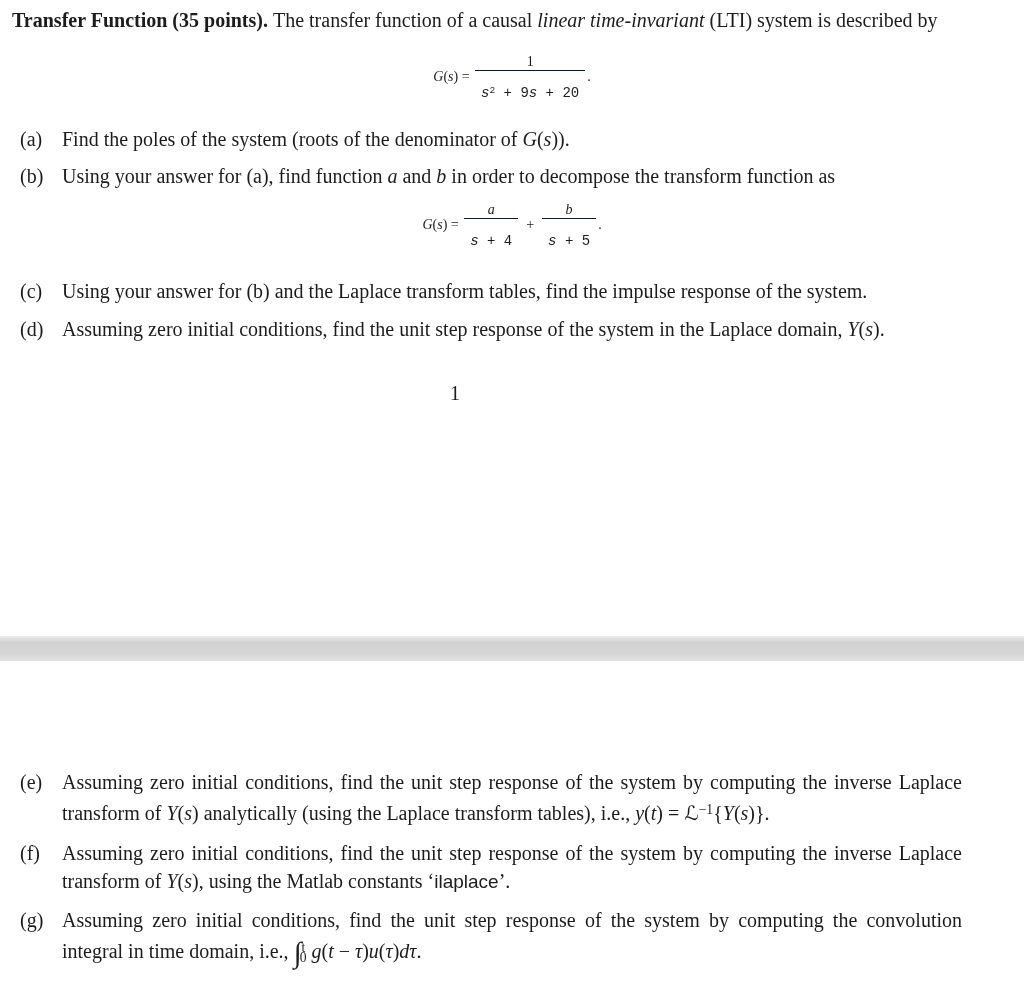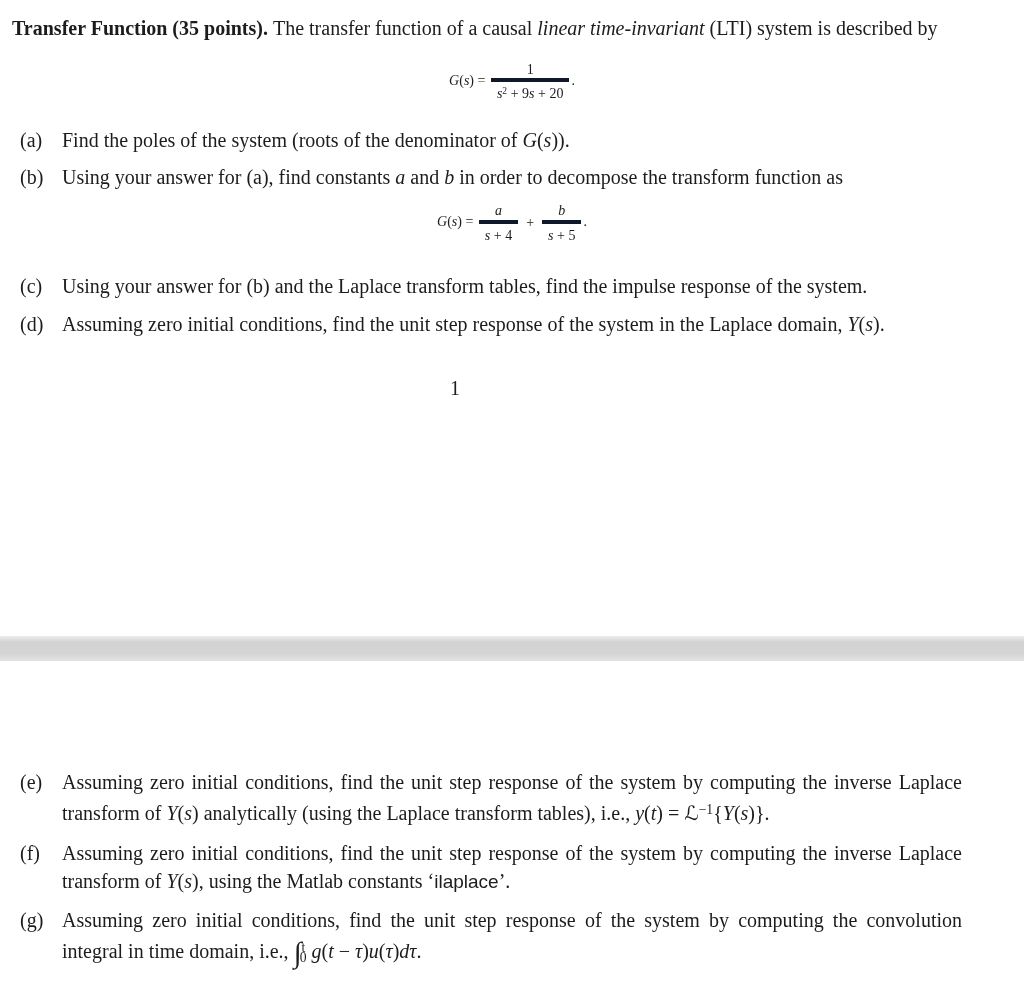--- a/index.html
+++ b/index.html
@@ -9,21 +9,21 @@
     font-family:"Liberation Serif","DejaVu Serif",serif;
     font-size:20px;
     color:#1c1c1c;
     position:relative;
     overflow:hidden;
   }
   .doc { position:absolute; inset:0; }
 
   
   .title {
-    margin:14px 60px 0 12px;
+    margin:6px 60px 0 12px;
     line-height:28px;
     text-align:justify;
   }
   .item {
     display:flex;
     padding-left:20px;
     margin-right:62px;
   }
   .ilabel { flex:none; width:42px; line-height:28px; }
   .itext  { flex:1; line-height:28px; text-align:justify; }
@@ -32,21 +32,21 @@
   .eq { text-align:center; font-size:14px; line-height:normal; }
   .eq1 { margin-top:20px; }
   .eq2 { margin-top:12px; }
   .frac {
     display:inline-block;
     vertical-align:middle;
     text-align:center;
     margin:0 2px;
   }
   .fnum { display:block; padding:0 5px; line-height:1.15; }
-  .fden { display:block; border-top:4px solid #0f172a; padding:4px 6px 0; line-height:1.15; }
+  .fden { display:block; border-top:1px solid #0f172a; padding:14px 6px 0; line-height:1.15;font-family:Liberation Mono, monospace; }
   .op { margin:0 6px; }
 
   
   .sg-r  { }
   .sg-b  { font-weight:700; }
   .sg-i  { font-style:italic; }
   .sg-cal{ font-style:italic; font-family:"DejaVu Serif","DejaVu Sans",serif; }
   .sg-sf { font-family:Liberation Sans, sans-serif; font-size:0.95em; }
   .sg-sup{ vertical-align:0.45em; font-size:0.68em; }
   .sg-sub{ vertical-align:-0.25em; font-size:0.68em; }
@@ -87,21 +87,21 @@
       <span><span class="sg-i">G</span><span class="sg-r">(</span><span class="sg-i">s</span><span class="sg-r">) = </span></span><span class="frac"><span class="fnum"><span class="sg-r">1</span></span><span class="fden"><span class="sg-i">s</span><span class="sg-sup">2</span><span class="sg-r"> + 9</span><span class="sg-i">s</span><span class="sg-r"> + 20</span></span></span><span>.</span>
     </div>
 
     <div class="item mt-a">
       <span class="ilabel">(a)</span>
       <span class="itext"><span class="sg-r">Find the poles of the system (roots of the denominator of </span><span class="sg-i">G</span><span class="sg-r">(</span><span class="sg-i">s</span><span class="sg-r">)).</span></span>
     </div>
 
     <div class="item mt-b">
       <span class="ilabel">(b)</span>
-      <span class="itext"><span class="sg-r">Using your answer for (a), find constants </span><span class="sg-i">a</span><span class="sg-r"> and </span><span class="sg-i">b</span><span class="sg-r"> in order to decompose the transform function as</span></span>
+      <span class="itext"><span class="sg-r">Using your answer for (a), find function </span><span class="sg-i">a</span><span class="sg-r"> and </span><span class="sg-i">b</span><span class="sg-r"> in order to decompose the transform function as</span></span>
     </div>
 
     <div class="eq eq2">
       <span><span class="sg-i">G</span><span class="sg-r">(</span><span class="sg-i">s</span><span class="sg-r">) = </span></span><span class="frac"><span class="fnum"><span class="sg-i">a</span></span><span class="fden"><span class="sg-i">s</span><span class="sg-r"> + 4</span></span></span><span class="op">+</span><span class="frac"><span class="fnum"><span class="sg-i">b</span></span><span class="fden"><span class="sg-i">s</span><span class="sg-r"> + 5</span></span></span><span>.</span>
     </div>
 
     <div class="item mt-c">
       <span class="ilabel">(c)</span>
       <span class="itext"><span class="sg-r">Using your answer for (b) and the Laplace transform tables, find the impulse response of the system.</span></span>
     </div>

